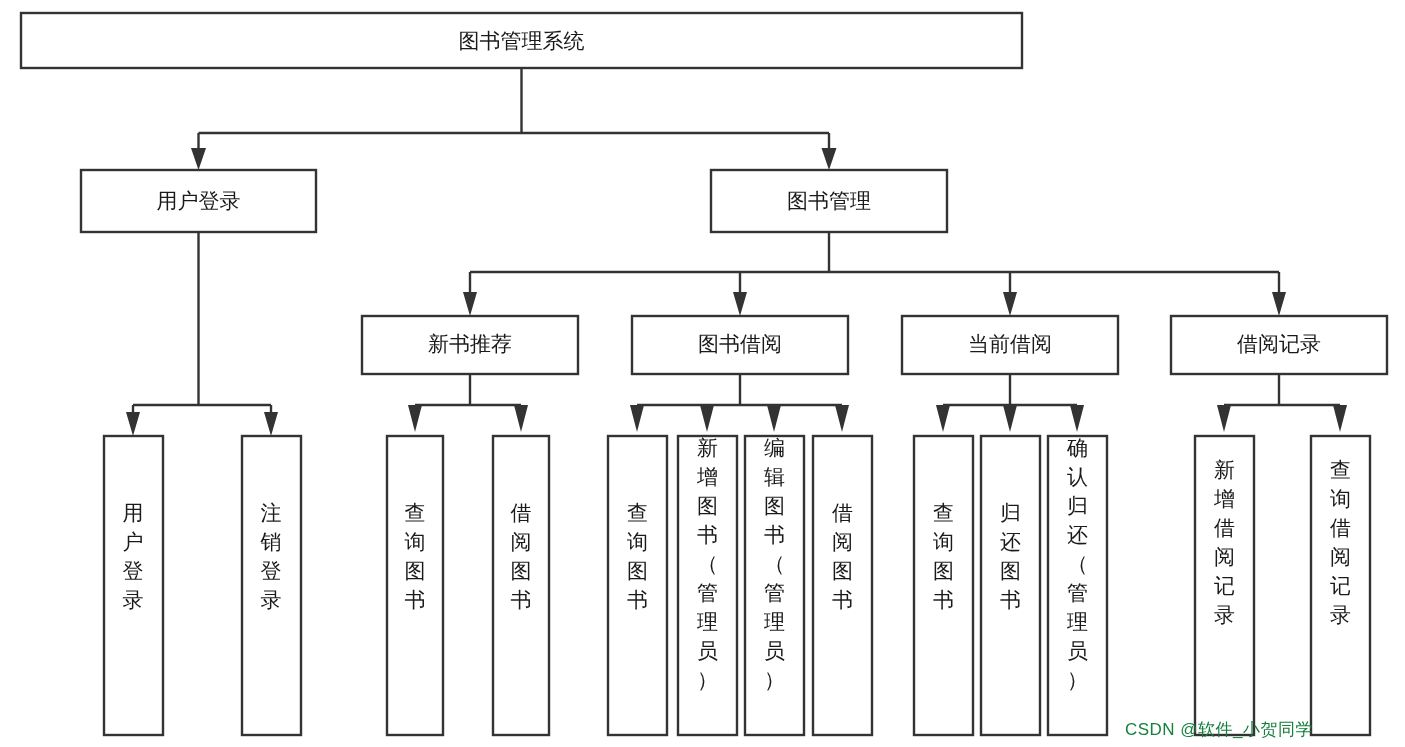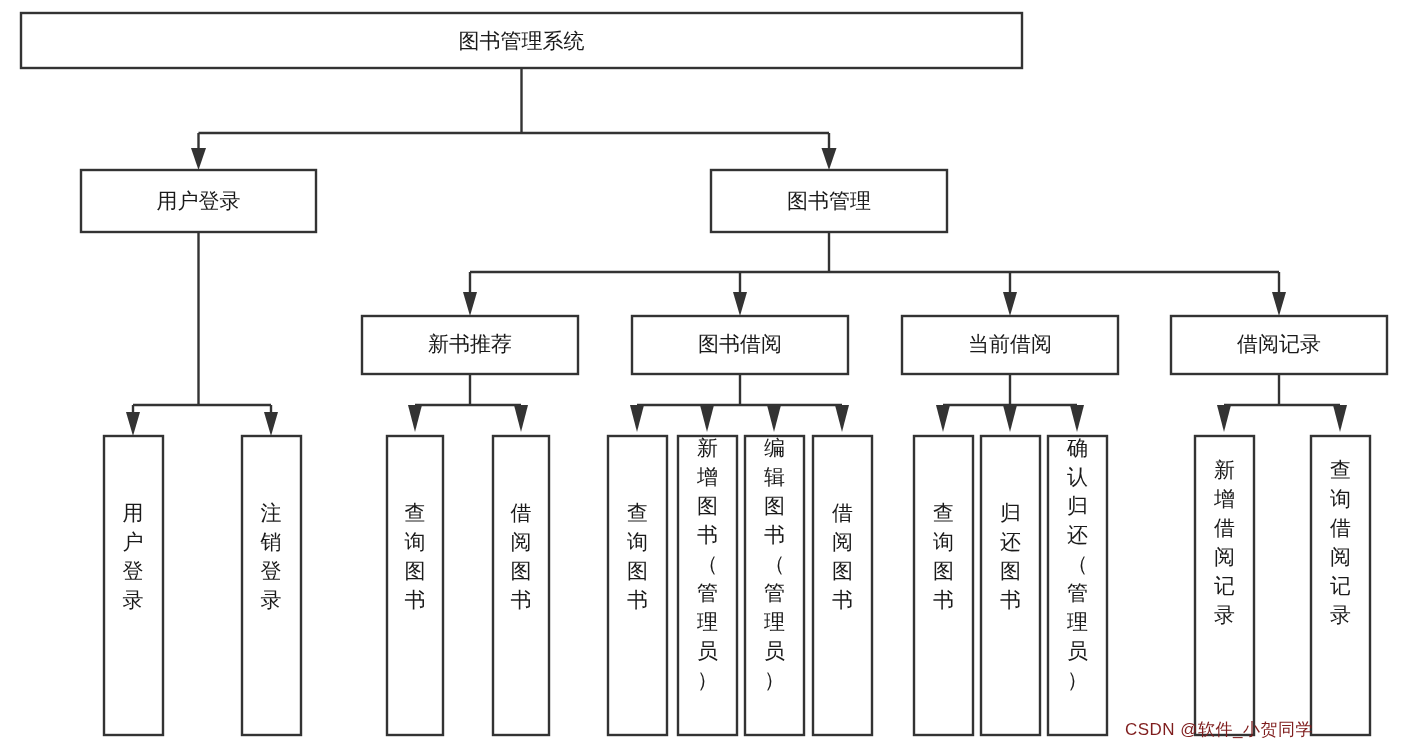--- a/index.html
+++ b/index.html
@@ -54,21 +54,21 @@
     font-size: 21px;
     fill: #1a1a1a;
     text-anchor: middle;
   }
   .watermark {
     position: absolute;
     right: 8px;
     bottom: 6px;
     font-family: "Liberation Sans", "DejaVu Sans", sans-serif;
     font-size: 17px;
-    color: #7f1d1d;
+    color: #15803d;
     letter-spacing: 0.5px;
     white-space: nowrap;
     pointer-events: none;
   }
 </style>
 </head>
 <body>
 
 <div id="diagram-root">
 

